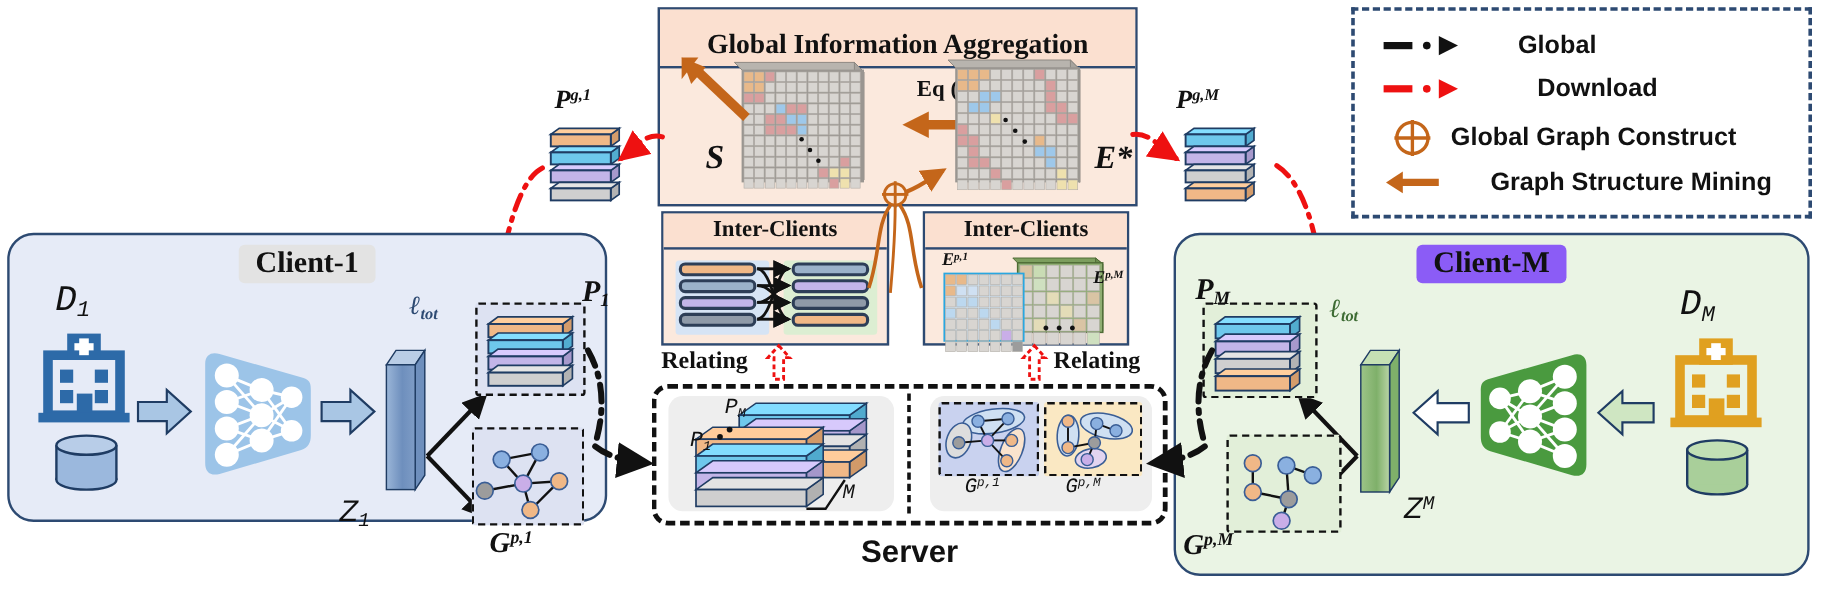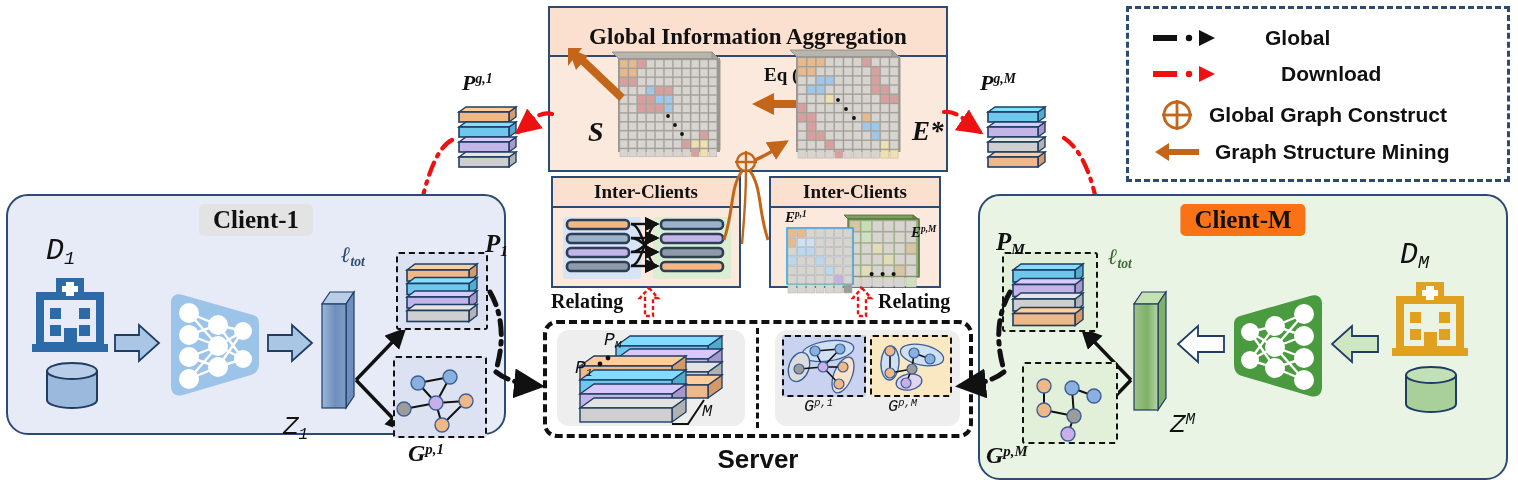--- a/index.html
+++ b/index.html
@@ -22,21 +22,21 @@
   #client1 { left:6px; top:194px; width:500px; height:241px; background:#e6ebf7; }
   #clientM { left:978px; top:194px; width:530px; height:286px; background:#eaf4e4; }
   .client-title {
     position:absolute; top:8px; left:50%; transform:translateX(-50%);
     font-family:"Liberation Serif", serif;
     font-weight:bold; font-size:25px; color:#111;
     padding:2px 14px; border-radius:5px;
     white-space:nowrap;
   }
   #client1 .client-title { background:#e3e3e3; }
-  #clientM .client-title { background:#f97316; }
+  #clientM .client-title { background:#8b5cf6; }
 
   
   .math { font-family:Liberation Mono, monospace; font-style:italic; color:#111; }
   .mathb { font-family:"Liberation Serif", serif; font-style:italic; font-weight:bold; color:#111; }
   .sub { font-size:0.62em; vertical-align:-0.28em; font-style:italic; }
   .sup { font-size:0.62em; vertical-align:0.5em; font-style:italic; }
 
   
   .hosp { position:absolute; }
 
@@ -148,21 +148,21 @@
 
     <div class="leg-row" style="left:28px; top:86px;">
       <svg width="40" height="40">
         <circle cx="20" cy="20" r="13" fill="none" stroke="#c4661a" stroke-width="2.8"></circle>
         <line x1="20" y1="5" x2="20" y2="35" stroke="#c4661a" stroke-width="2.8"></line>
         <line x1="5" y1="20" x2="35" y2="20" stroke="#c4661a" stroke-width="2.8"></line>
       </svg>
       <span class="leg-label" style="margin-left:12px;">Global Graph Construct</span>
     </div>
 
-    <div class="leg-row" style="left:26px; top:130px;">
+    <div class="leg-row" style="left:26px; top:130px;gap:27px;">
       <svg width="48" height="26">
         <line x1="12" y1="13" x2="44" y2="13" stroke="#c4661a" stroke-width="6"></line>
         <path d="M14,4 L0,13 L14,22 Z" fill="#c4661a"></path>
       </svg>
       <span class="leg-label" style="margin-left:12px;">Graph Structure Mining</span>
     </div>
   </div>
 
   <div class="panel-box" style="left:548px; top:6px; width:400px; height:166px;">
     <div class="panel-head" style="font-size:23px; padding:16px 0 5px;">Global Information Aggregation</div>

